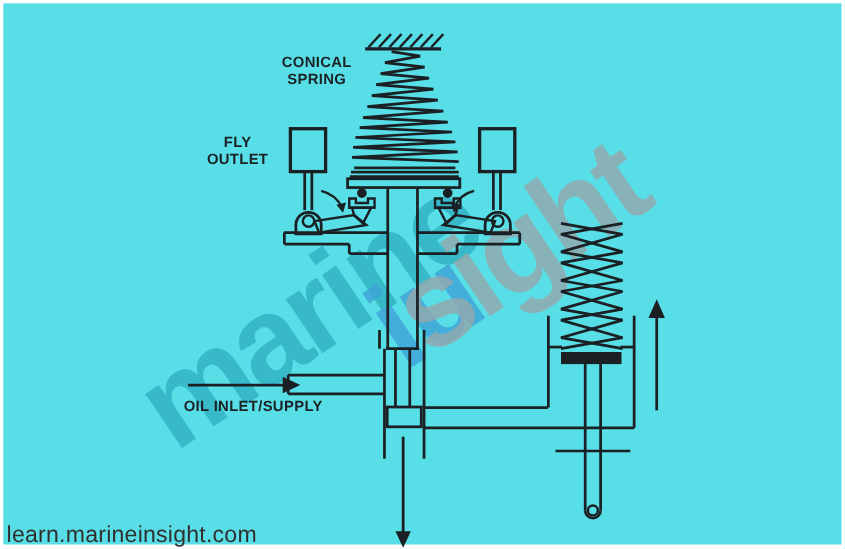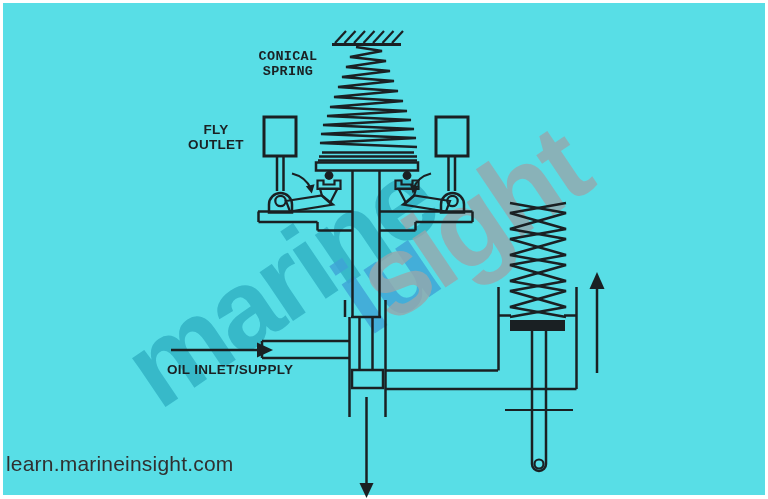--- a/index.html
+++ b/index.html
@@ -15,26 +15,26 @@
   
   svg.diagram{position:absolute;left:0;top:0;}
   .ln{stroke:#1A2023;fill:none;stroke-width:2.5;}
   .ln3{stroke:#1A2023;fill:none;stroke-width:3;}
   .ln2{stroke:#1A2023;fill:none;stroke-width:2.2;}
   .fl{fill:#1A2023;stroke:none;}
   
   .lbl{position:absolute;color:#1B2124;font-weight:700;font-size:13.5px;line-height:15px;
        letter-spacing:.3px;white-space:nowrap;}
   .lbl.wrap{white-space:normal;text-align:center;}
-  .lbl-conical{left:238px;top:49px;width:100px;font-family:Liberation Mono, monospace;}
+  .lbl-conical{left:238px;top:49px;width:100px;}
   .lbl-fly{left:174px;top:122px;width:84px;}
   .lbl-inlet{left:167px;top:362px;}
   .lbl-outlet{left:227px;top:434px;}
   .lbl-fuel{left:601px;top:328px;font-size:9.5px;letter-spacing:.2px;}
-  .site{position:absolute;left:6px;top:452px;color:#303030;font-size:21px;font-weight:400;letter-spacing:.2px;}
+  .site{position:absolute;left:6px;top:475px;color:#303030;font-size:21px;font-weight:400;letter-spacing:.2px;}
 </style>
 </head>
 <body>
 
 <div class="stage">
   <div class="panel"></div>
 
   <div class="wm wm-marine">marine</div>
   <div class="wm wm-iu">iu</div>
   <div class="wm wm-sight">sight</div>

